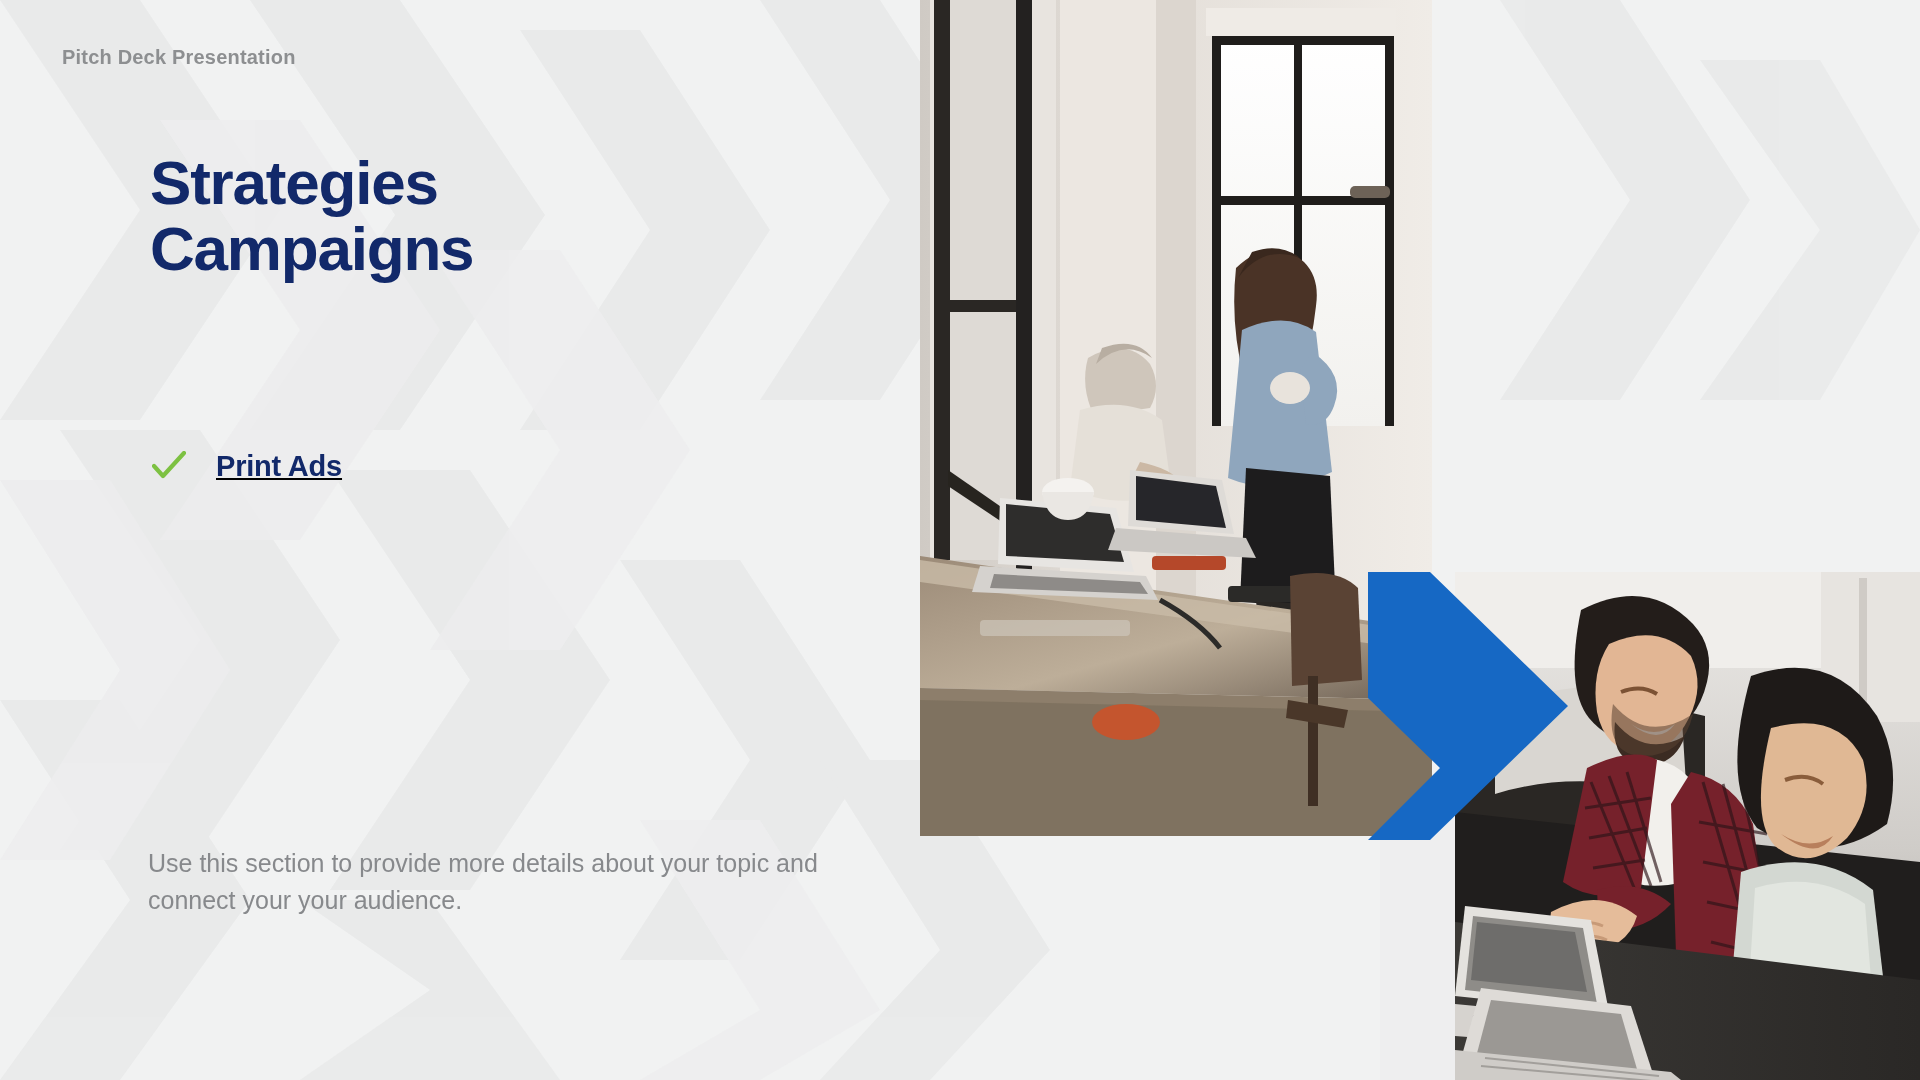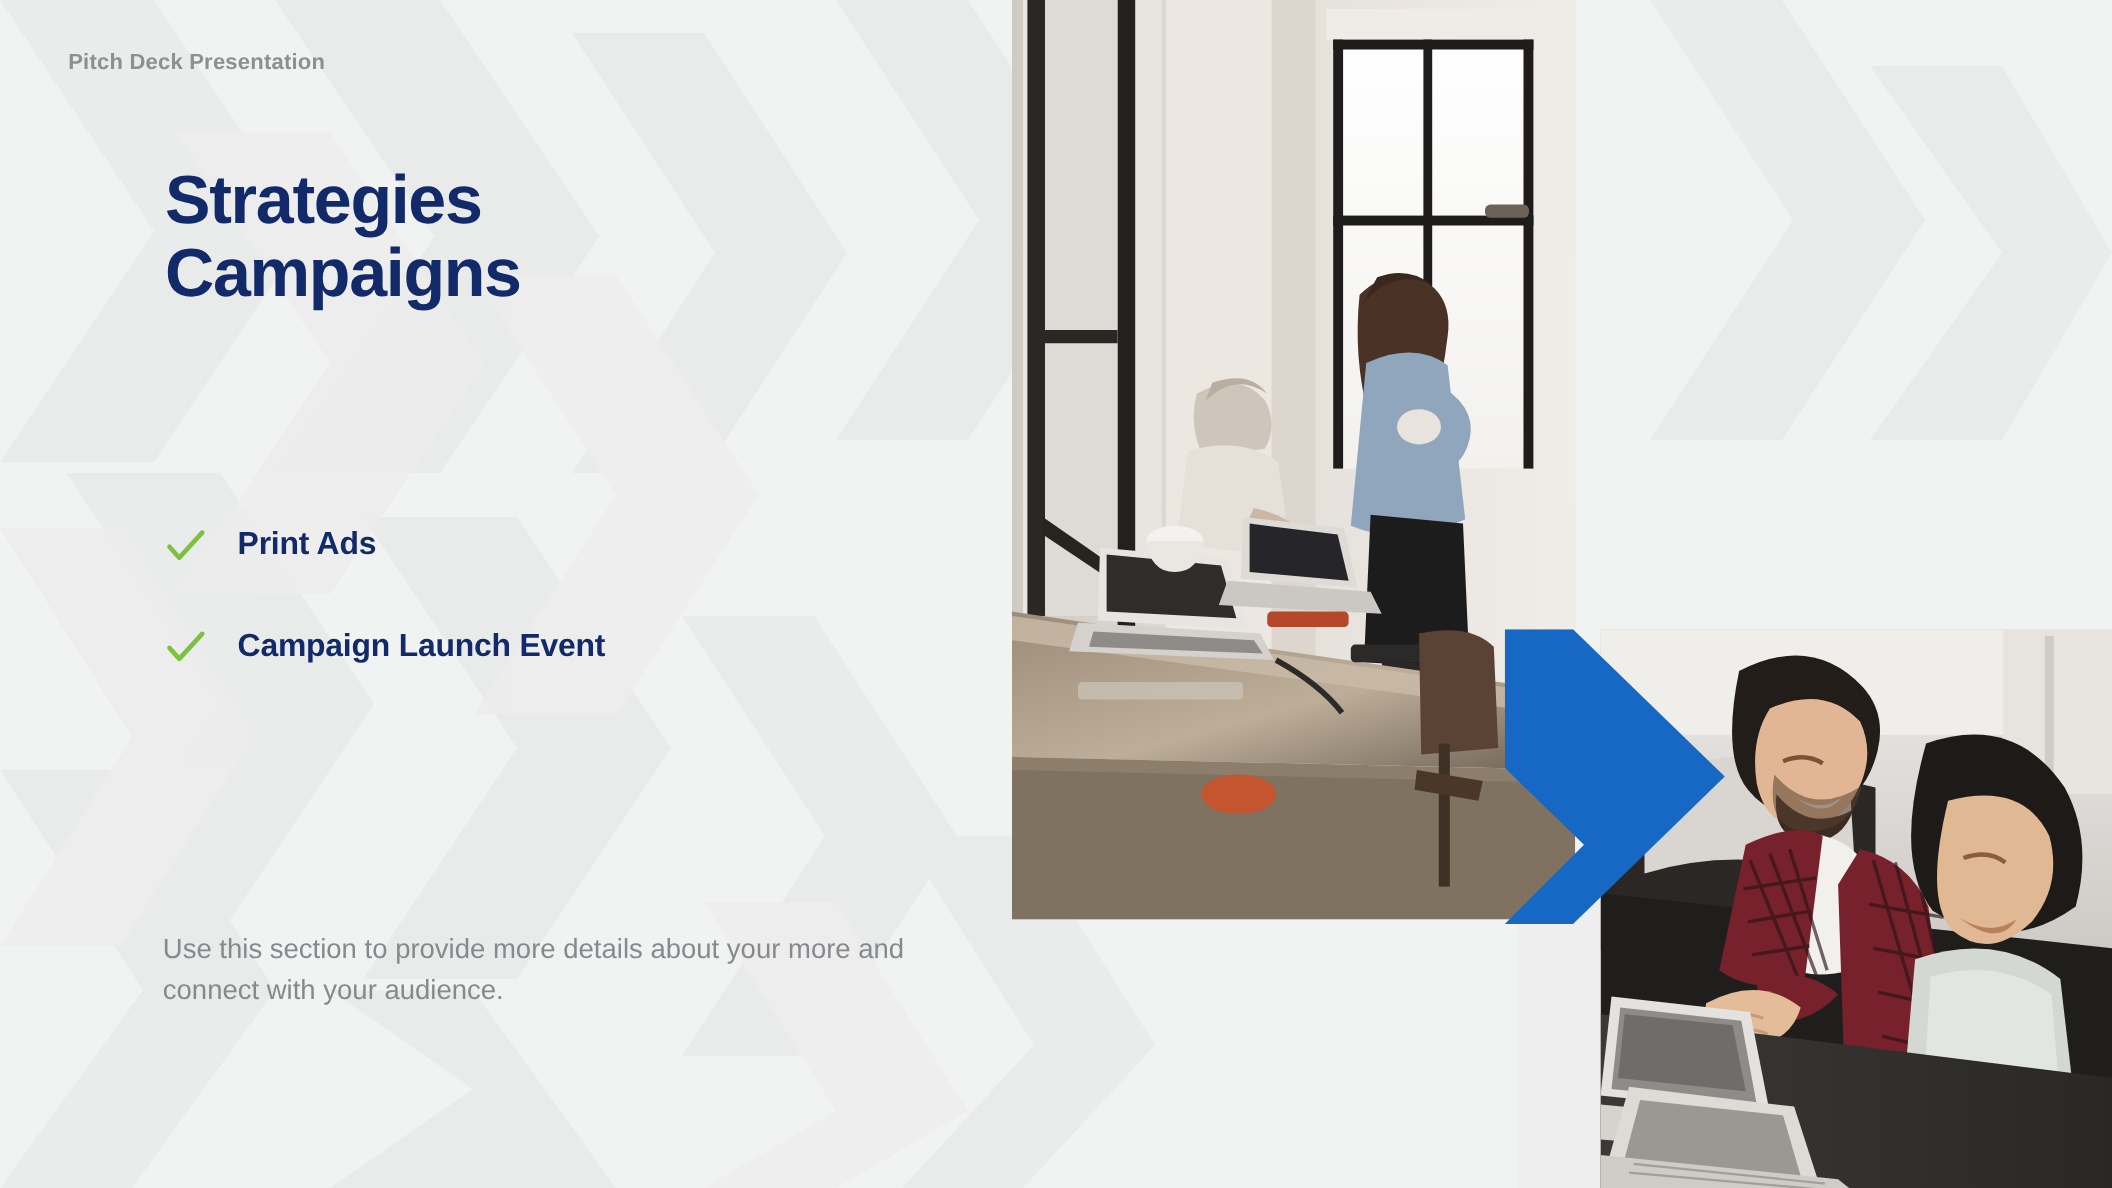--- a/index.html
+++ b/index.html
@@ -26,21 +26,21 @@
 
   
   .title-block { position:absolute; left:150px; top:150px; }
   .title-line {
     font-size:62px; font-weight:700; line-height:1.07;
     color:#12296a; letter-spacing:-1.2px;
   }
 
   
   .bullets { position:absolute; left:150px; top:420px; width:720px; }
-  .bullet-row { display:flex; align-items:flex-end; height:92px; }
+  .bullet-row { display:flex; align-items:center; height:92px;text-decoration:underline; }
   .check {
     width:38px; flex:0 0 38px; display:flex;
     align-items:center; justify-content:center;
   }
   .check svg { display:block; }
   .bullet-label {
     margin-left:28px;
     font-size:29px; font-weight:700;
     color:#12296a; letter-spacing:-.2px;
     white-space:nowrap;
@@ -108,32 +108,24 @@
     <div class="bullet-row">
       <span class="check">
         <svg width="34" height="30" viewBox="0 0 34 30">
           <path d="M2 15 L11 25 L32 2" fill="none" stroke="#7dc142" stroke-width="4.2" stroke-linecap="round" stroke-linejoin="round"></path>
         </svg>
       </span>
       <span class="bullet-label">Print Ads</span>
     </div>
 
 
-    <div class="bullet-row">
-      <span class="check">
-        <svg width="34" height="30" viewBox="0 0 34 30">
-          <path d="M2 15 L11 25 L32 2" fill="none" stroke="#7dc142" stroke-width="4.2" stroke-linecap="round" stroke-linejoin="round"></path>
-        </svg>
-      </span>
-      <span class="bullet-label">Campaign Launch Event</span>
-    </div>
-
-  </div>
-
-  <div class="body-copy">Use this section to provide more details about your more and connect with your audience.</div>
+
+  </div>
+
+  <div class="body-copy">Use this section to provide more details about your topic and connect your your audience.</div>
 
   <div class="photo photo-top">
     <svg class="ph" viewBox="0 0 512 836" preserveAspectRatio="xMidYMid slice">
       <defs>
         <linearGradient id="wallG" x1="0" y1="0" x2="1" y2="0">
           <stop offset="0%" stop-color="#cfcac4"></stop>
           <stop offset="40%" stop-color="#e3ded8"></stop>
           <stop offset="100%" stop-color="#f0ece7"></stop>
         </linearGradient>
         <linearGradient id="winG" x1="0" y1="0" x2="0" y2="1">

